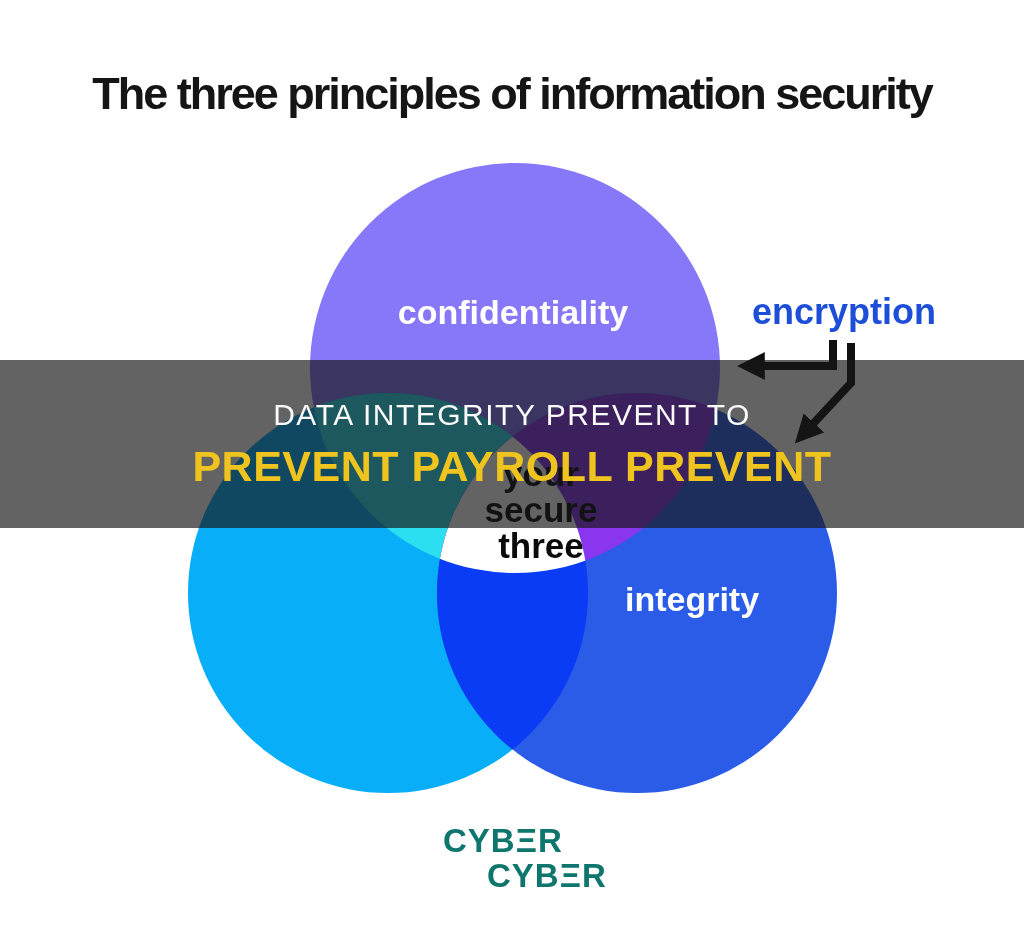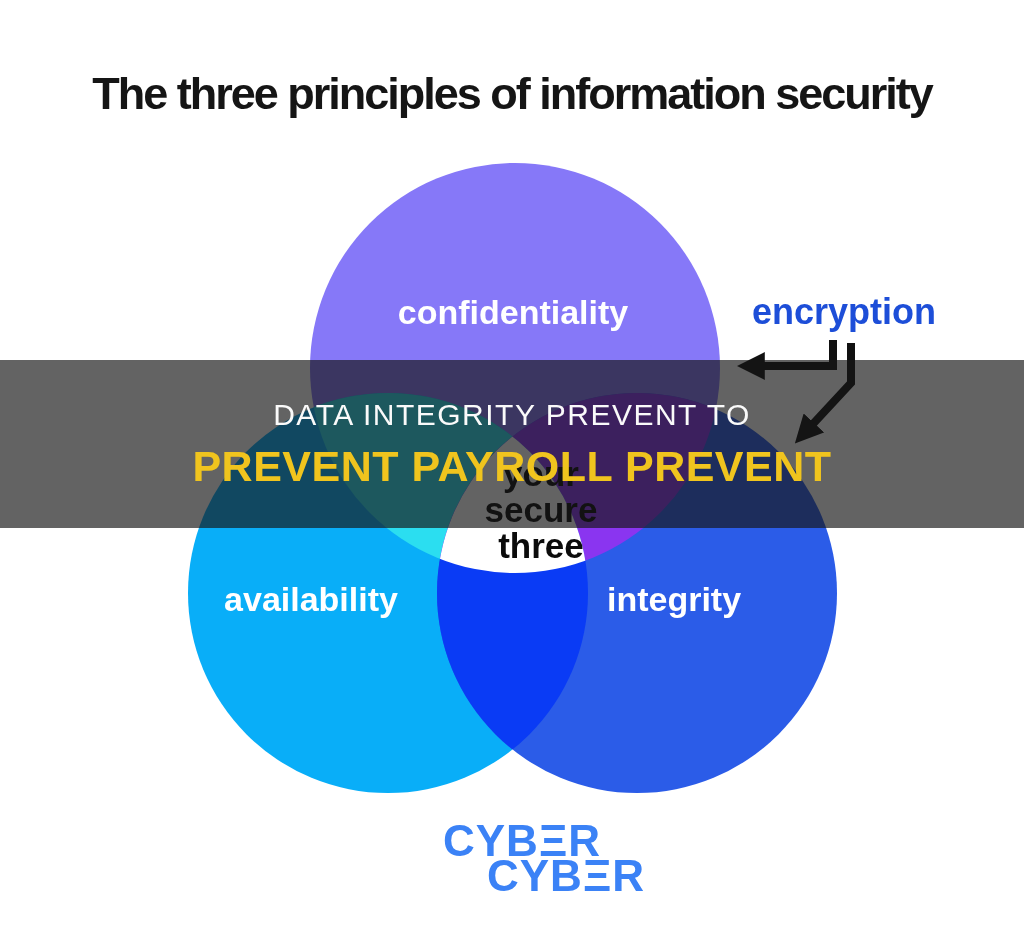--- a/index.html
+++ b/index.html
@@ -25,21 +25,21 @@
   }
 
   .circle-label{
     position:absolute;z-index:1;
     transform:translate(-50%,-50%);
     color:#ffffff;font-weight:700;font-size:34px;
     white-space:nowrap;
   }
   .label-top{left:513px;top:304px;}
   .label-left{left:311px;top:591px;}
-  .label-right{left:674px;top:591px;}
+  .label-right{left:692px;top:591px;}
 
   .center-text{
     position:absolute;left:541px;top:448px;z-index:1;
     transform:translateX(-50%);
     text-align:center;
     color:#0b0b0b;font-weight:700;font-size:35px;line-height:36px;
   }
   .center-text span{display:block;}
 
   .encryption-label{
@@ -59,21 +59,21 @@
     color:#fafafa;font-size:30px;font-weight:400;letter-spacing:1.5px;
     margin-bottom:10px;white-space:nowrap;
   }
   .banner-line2{
     color:#f0c41e;font-size:43px;font-weight:700;letter-spacing:0.5px;
     white-space:nowrap;
   }
 
   .logo{
     position:absolute;left:443px;top:816px;z-index:1;
-    color:#3b82f6;font-weight:700;font-size:44px;line-height:33px;
+    color:#0f766e;font-weight:700;font-size:33px;line-height:33px;
     letter-spacing:1px;
   }
   .logo .logo-line2{display:block;margin-left:44px;margin-top:2px;}
 </style>
 </head>
 <body>
 
 <div class="stage">
 
   <svg class="venn-svg" width="1024" height="925" viewBox="0 0 1024 925">
@@ -109,21 +109,20 @@
       </g>
     </g>
 
     <path d="M833,332 L833,358 L762,358" fill="none" stroke="#111111" stroke-width="8" marker-end="url(#arrowhead)"></path>
     <path d="M851,335 L851,375 L812,417" fill="none" stroke="#111111" stroke-width="8" marker-end="url(#arrowhead)"></path>
   </svg>
 
   <div class="page-title">The three principles of information security</div>
 
   <div class="circle-label label-top">confidentiality</div>
-  <div class="circle-label label-left">availability</div>
   <div class="circle-label label-right">integrity</div>
 
   <div class="center-text">
     <span>your</span>
     <span>secure</span>
     <span>three</span>
   </div>
 
   <div class="encryption-label">encryption</div>
 

